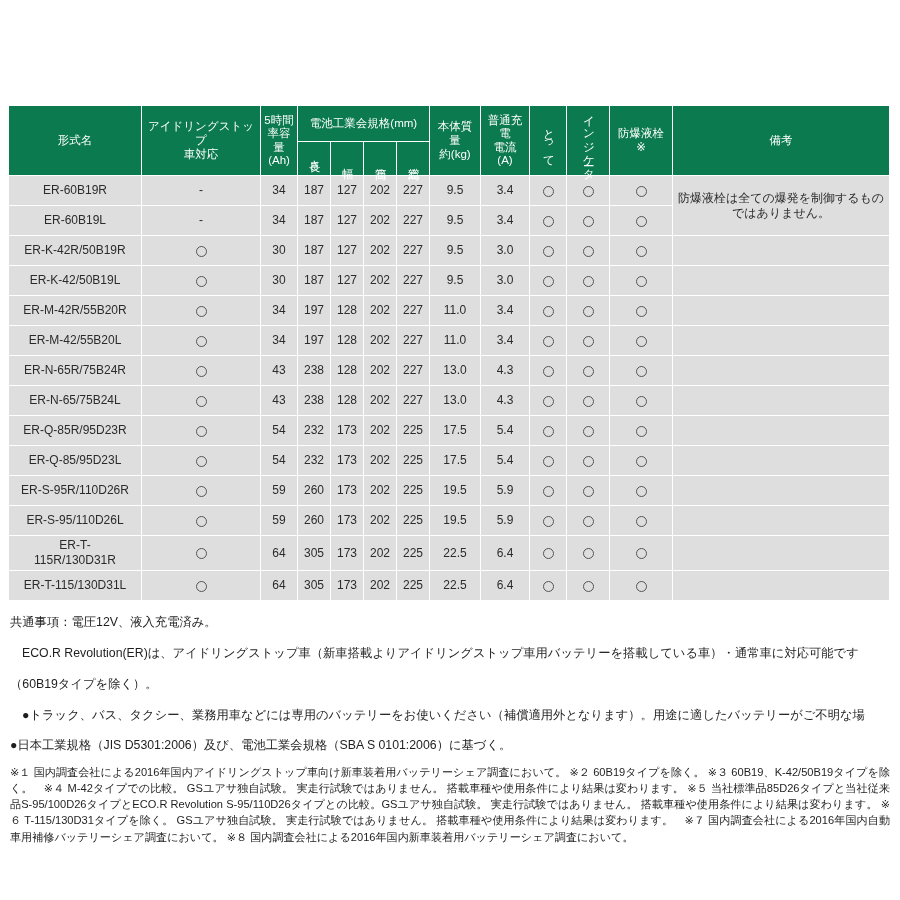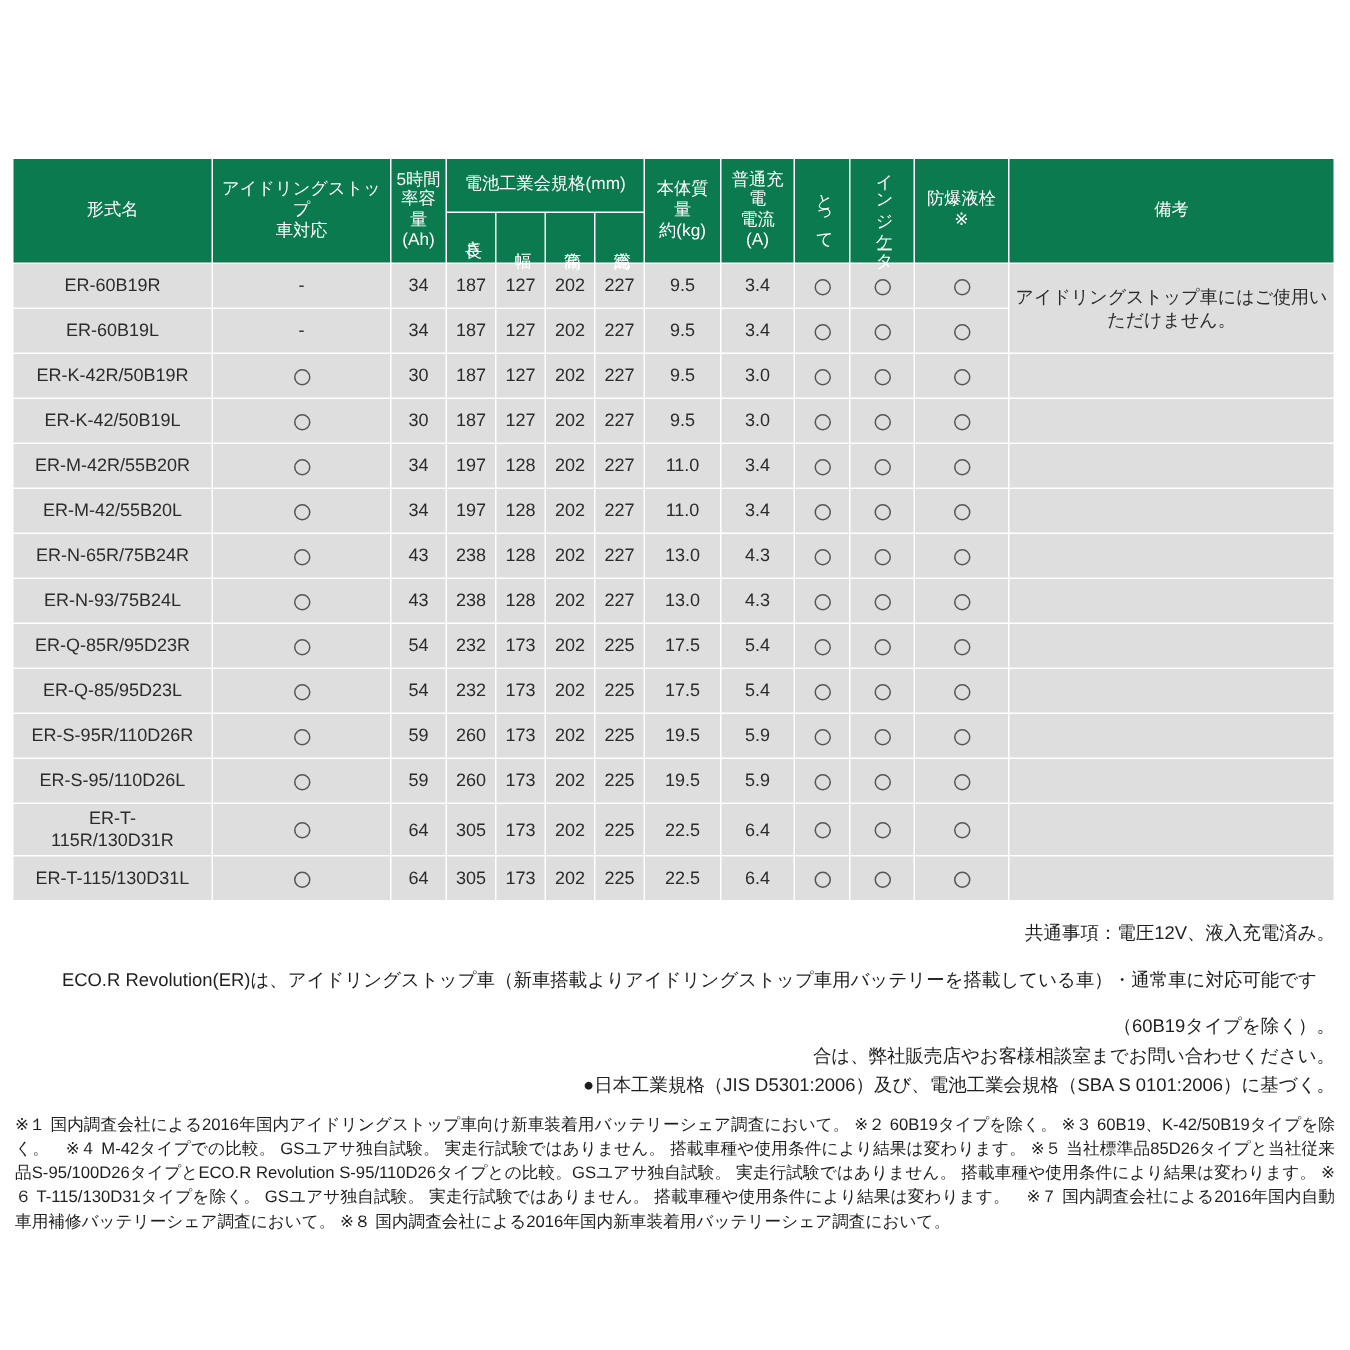--- a/index.html
+++ b/index.html
@@ -85,21 +85,21 @@
   }
 
   
   .notes {
     margin-top: 12px;
     padding-left: 2px;
     font-size: 12.3px;
     line-height: 1.52;
     color: #1e1e1e;
   }
-  .notes p { margin: 0 0 1px 0; text-align: right; }
+  .notes p { margin: 0 0 1px 0; }
   .notes p.tight { margin: 12px; }
 
   .footnotes {
     margin-top: 9px;
     padding-left: 2px;
     font-size: 11.1px;
     line-height: 1.46;
     color: #1e1e1e;
     max-width: 884px;
     text-align: justify;
@@ -175,21 +175,21 @@
           <td>34</td>
           <td>187</td>
           <td>127</td>
           <td>202</td>
           <td>227</td>
           <td>9.5</td>
           <td>3.4</td>
           <td><span class="circle"></span></td>
           <td><span class="circle"></span></td>
           <td><span class="circle"></span></td>
-          <td class="remarks" rowspan="2">アイドリングストップ車にはご使用いただけません。</td>
+          <td class="remarks" rowspan="2">防爆液栓は全ての爆発を制御するものではありません。</td>
         </tr>
         <tr>
           <td>ER-60B19L</td>
           <td>-</td>
           <td>34</td>
           <td>187</td>
           <td>127</td>
           <td>202</td>
           <td>227</td>
           <td>9.5</td>
@@ -267,21 +267,21 @@
           <td>202</td>
           <td>227</td>
           <td>13.0</td>
           <td>4.3</td>
           <td><span class="circle"></span></td>
           <td><span class="circle"></span></td>
           <td><span class="circle"></span></td>
           <td class="remarks">&nbsp;</td>
         </tr>
         <tr>
-          <td>ER-N-93/75B24L</td>
+          <td>ER-N-65/75B24L</td>
           <td><span class="circle"></span></td>
           <td>43</td>
           <td>238</td>
           <td>128</td>
           <td>202</td>
           <td>227</td>
           <td>13.0</td>
           <td>4.3</td>
           <td><span class="circle"></span></td>
           <td><span class="circle"></span></td>
@@ -378,19 +378,19 @@
           <td><span class="circle"></span></td>
           <td class="remarks">&nbsp;</td>
         </tr>
       </tbody>
   </table>
 
   <div class="notes">
     <p>共通事項：電圧12V、液入充電済み。</p>
     <p class="tight">ECO.R Revolution(ER)は、アイドリングストップ車（新車搭載よりアイドリングストップ車用バッテリーを搭載している車）・通常車に対応可能です</p>
     <p>（60B19タイプを除く）。</p>
-    <p>合は、弊社販売店やお客様相談室までお問い合わせください。</p>
+    <p class="tight">●トラック、バス、タクシー、業務用車などには専用のバッテリーをお使いください（補償適用外となります）。用途に適したバッテリーがご不明な場</p>
     <p>●日本工業規格（JIS D5301:2006）及び、電池工業会規格（SBA S 0101:2006）に基づく。</p>
   </div>
 
   <div class="footnotes">※１ 国内調査会社による2016年国内アイドリングストップ車向け新車装着用バッテリーシェア調査において。 ※２ 60B19タイプを除く。 ※３ 60B19、K-42/50B19タイプを除く。　※４ M-42タイプでの比較。 GSユアサ独自試験。 実走行試験ではありません。 搭載車種や使用条件により結果は変わります。 ※５ 当社標準品85D26タイプと当社従来品S-95/100D26タイプとECO.R Revolution S-95/110D26タイプとの比較。GSユアサ独自試験。 実走行試験ではありません。 搭載車種や使用条件により結果は変わります。 ※６ T-115/130D31タイプを除く。 GSユアサ独自試験。 実走行試験ではありません。 搭載車種や使用条件により結果は変わります。　※７ 国内調査会社による2016年国内自動車用補修バッテリーシェア調査において。 ※８ 国内調査会社による2016年国内新車装着用バッテリーシェア調査において。</div>
 
 </div>
 
 </body></html>

